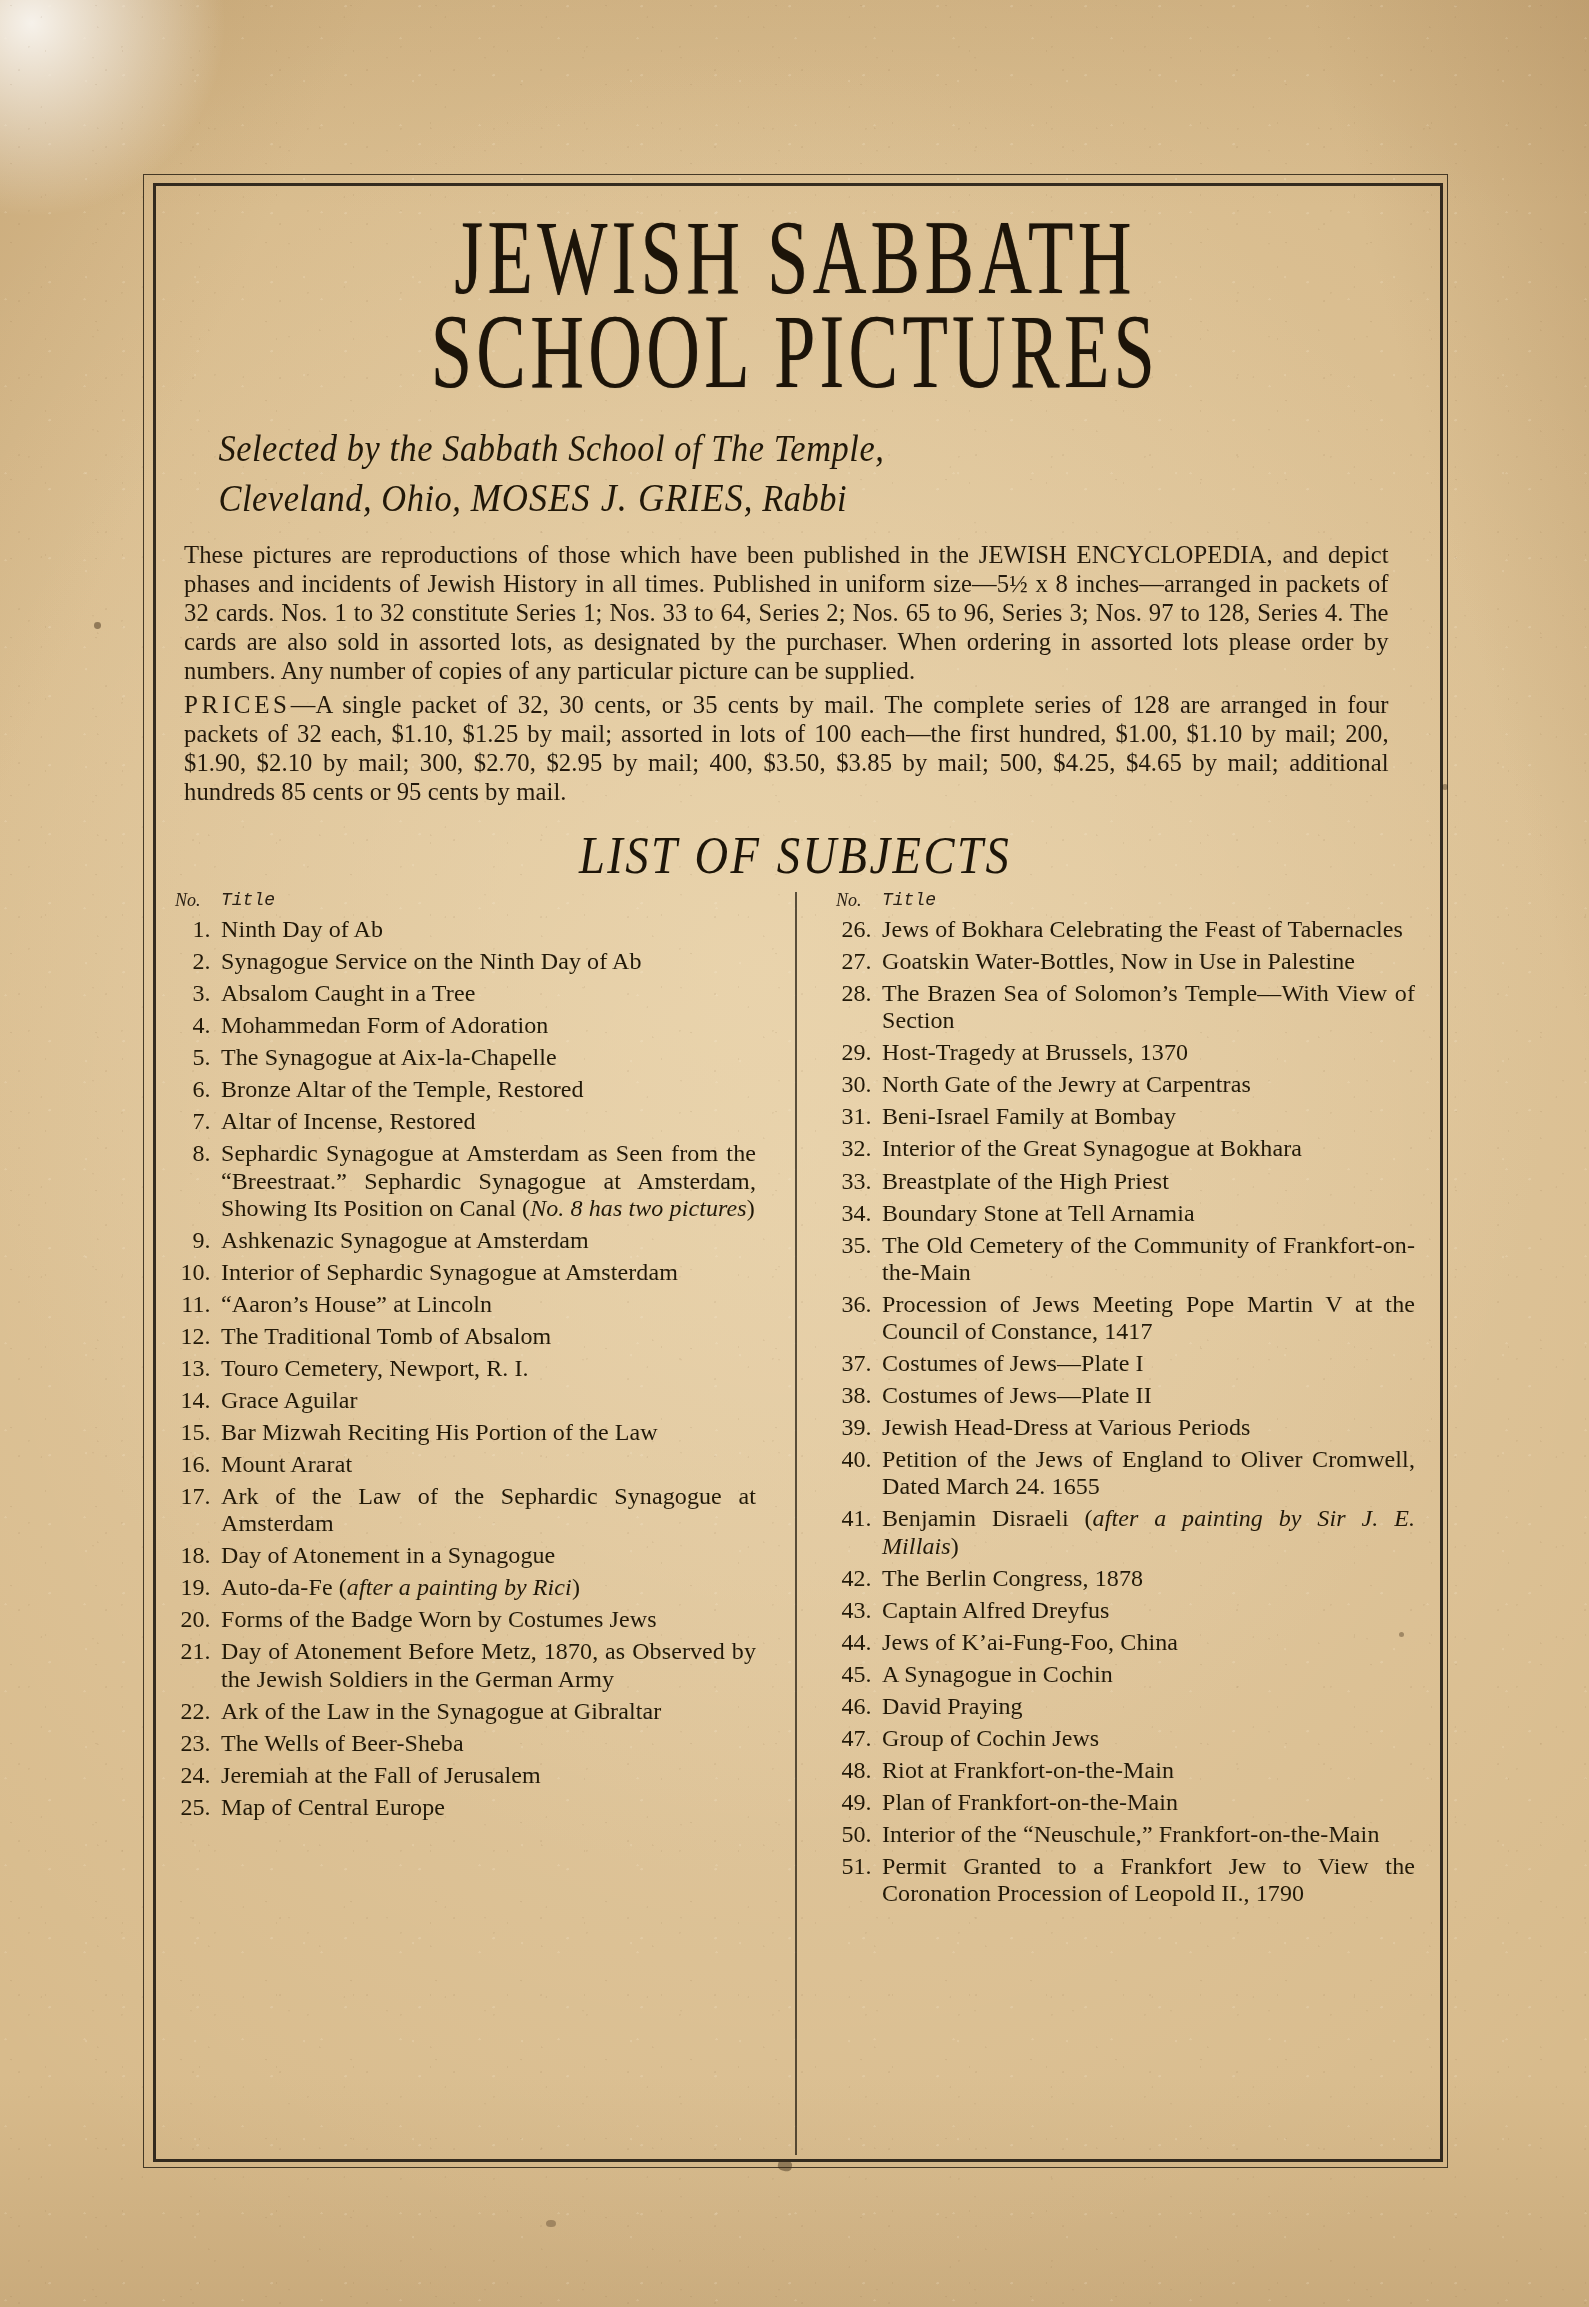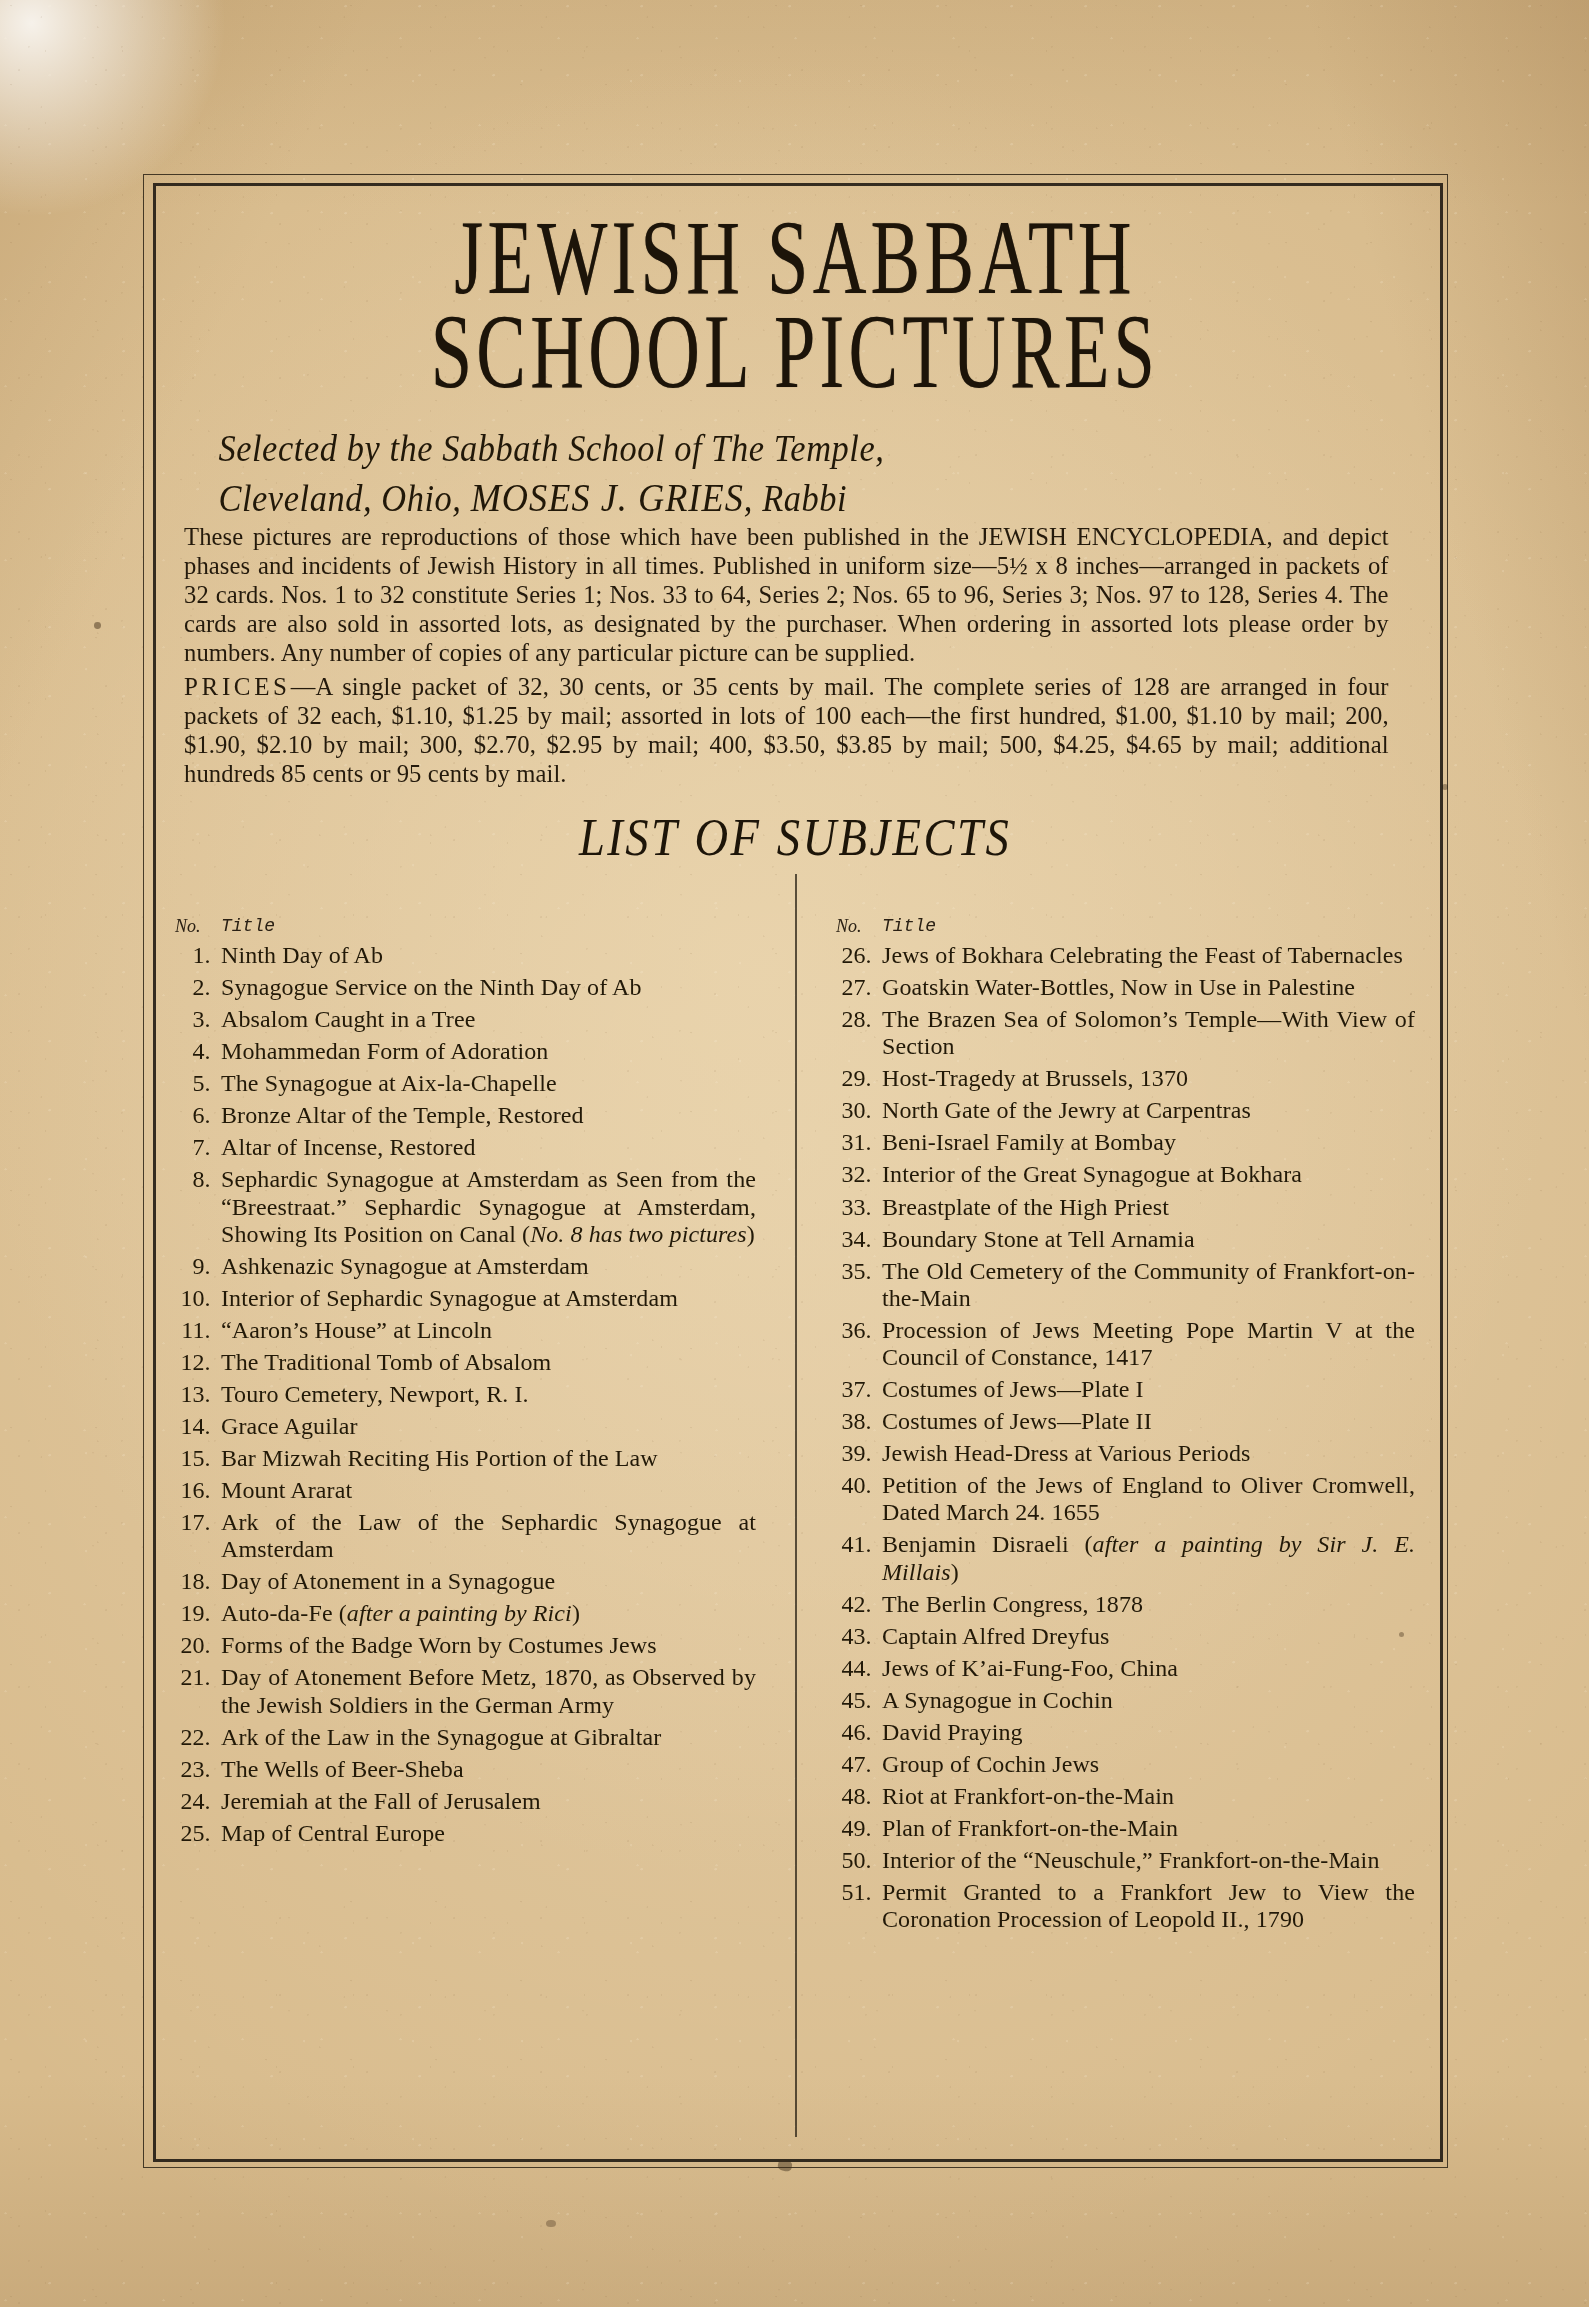--- a/index.html
+++ b/index.html
@@ -102,21 +102,21 @@
     line-height: 1.30;
     letter-spacing: 0.6px;
     transform: scaleX(0.93);
     transform-origin: center center;
     white-space: nowrap;
     color: #211809;
   }
   .subtitle-line .caps { font-variant: small-caps; font-size: 39px; letter-spacing: 1.1px; }
 
   
-  .body-block { padding: 0 8.5px; }
+  .body-block { margin-top: 18px; padding: 0 8.5px; }
   .para {
     font-size: 25px;
     line-height: 1.155;
     text-align: justify;
     text-align-last: left;
     letter-spacing: 0.1px;
     color: #241a0c;
     transform: scaleX(0.985);
     transform-origin: left center;
   }
@@ -139,21 +139,21 @@
   }
   .list-heading .wsp { display:inline-block; width: 16px; }
 
   
   #columns {
     display: flex;
     margin-top: 5.3px;
     position: relative;
     height: 1271px;
   }
-  .col { width: 50%; position: relative; box-sizing: border-box; margin-top: 44px; }
+  .col { width: 50%; position: relative; box-sizing: border-box; }
   .col-left  { padding-right: 39px; }
   .col-right { padding-left: 41px; }
   #col-divider {
     position: absolute;
     left: 50%; top: 2.1px;
     width: 1.6px; height: 1263px;
     background: #2a2114;
     opacity: 0.75;
   }
 

